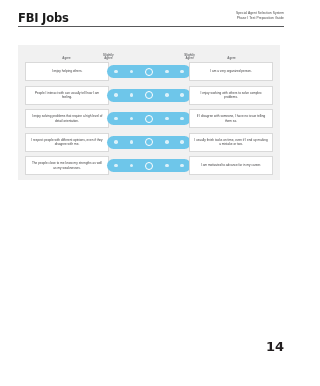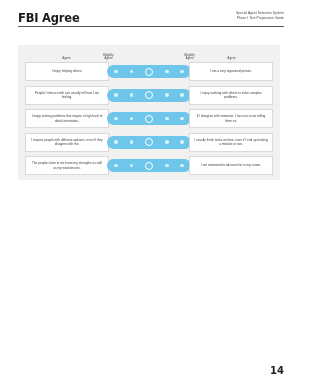--- a/index.html
+++ b/index.html
@@ -165,35 +165,35 @@
     opacity: 1;
     background: #6ec6ea;
     border: 1.5px solid #ffffff;
     box-sizing: border-box;
   }
 
   
   .page-number {
     position: absolute;
     right: 14px;
-    bottom: 10px;
-    font-size: 10px;
+    bottom: 32px;
+    font-size: 13px;
     font-weight: bold;
     color: #231f20;
     font-family: "DejaVu Sans", sans-serif;
     margin-left: 45px;
   }
 </style>
 </head>
 <body>
 
 <div class="page">
 
   <div class="header">
-    <div class="logo">FBI Agree</div>
+    <div class="logo">FBI Jobs</div>
     <div class="header-meta">
       <div>Special Agent Selection System</div>
       <div>Phase I Test Preparation Guide</div>
     </div>
   </div>
 
   <div class="rule"></div>
 
 
   <div class="panel">

